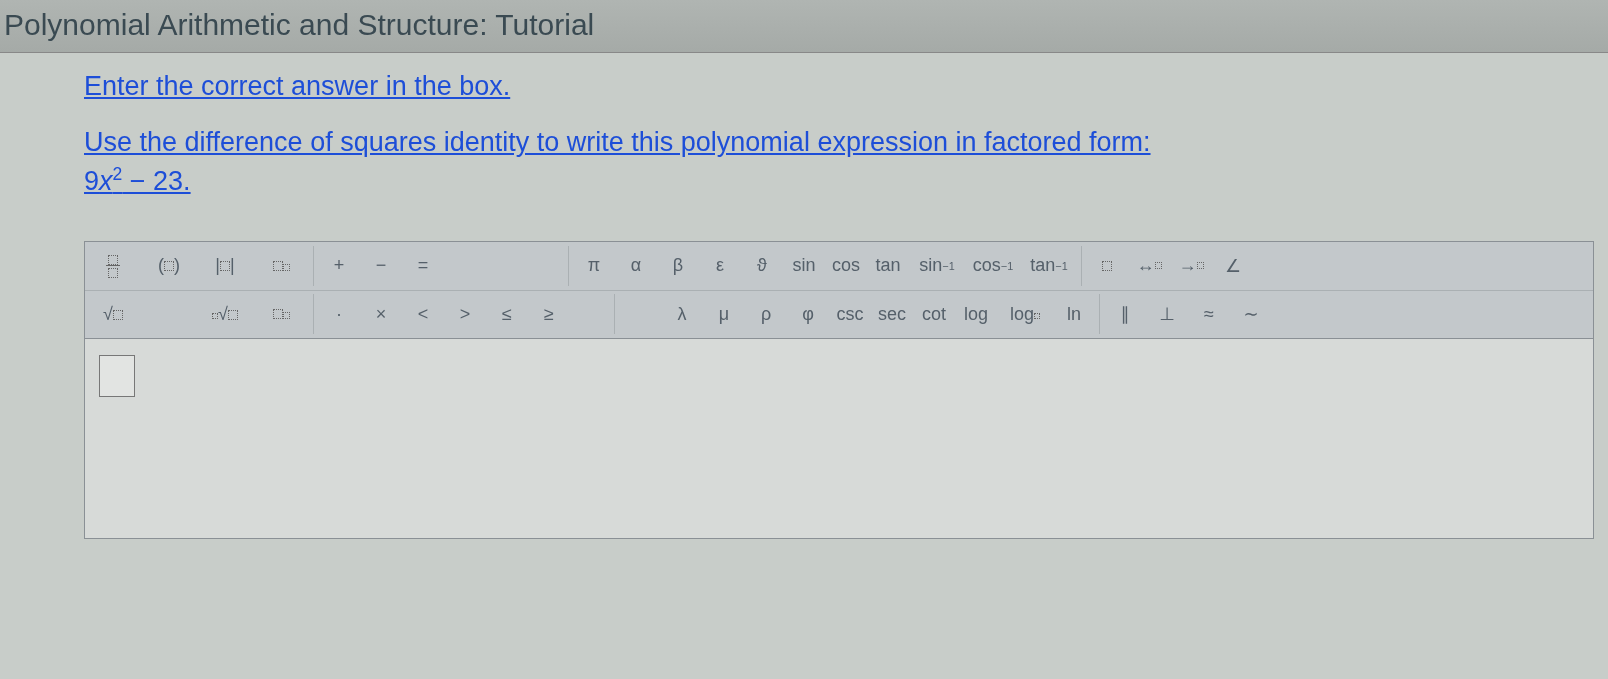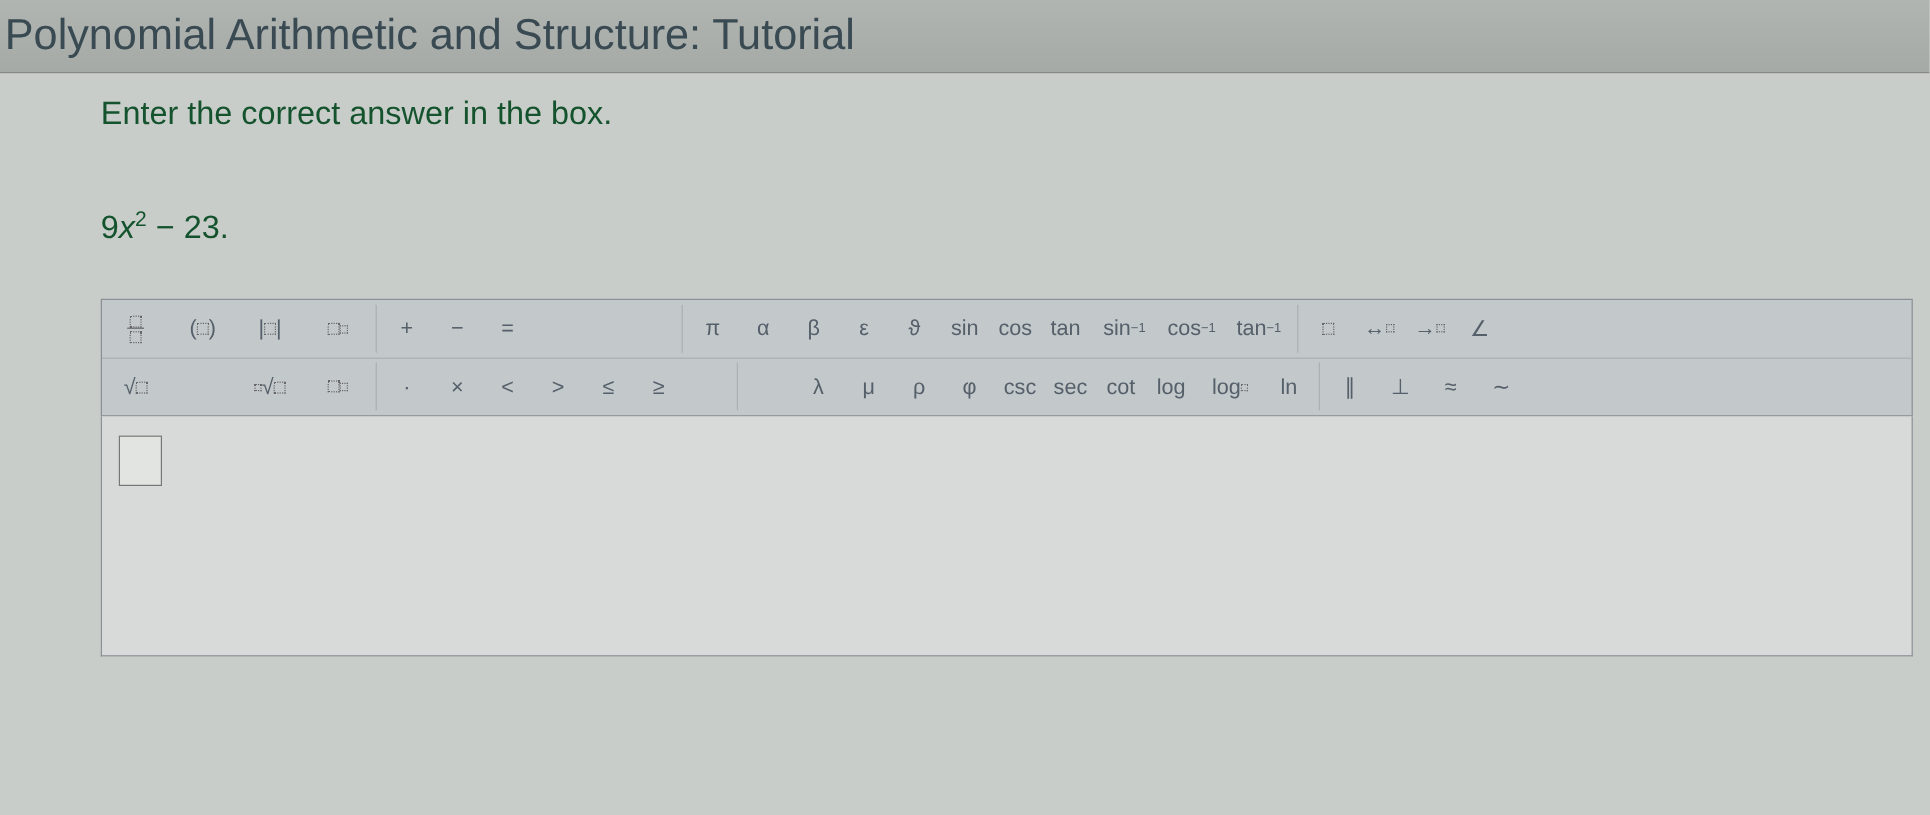--- a/index.html
+++ b/index.html
@@ -6,27 +6,28 @@
   body {
     font-family: Arial, Helvetica, sans-serif;
     background: #c8cdc9;
     width: 1608px;
     height: 679px;
     overflow: hidden;
   }
   .header-bar {
     background: linear-gradient(to bottom, #b0b5b2, #a5aaa7);
     color: #3a4a52;
-    font-size: 36px;
+    font-size: 30px;
     padding: 8px 4px 10px 4px;
     border-bottom: 1px solid #888;
   }
   .content {
     padding: 18px 4px 0 84px;
-    color: #14532d;
+    color: #1d4ed8;
+    text-decoration: underline;
   }
   .instruction {
     font-size: 27px;
     margin-bottom: 22px;
   }
   .problem {
     font-size: 27px;
     line-height: 1.4;
     margin-bottom: 40px;
   }
@@ -91,21 +92,21 @@
 </head>
 <body>
 
 <div class="header-bar">
   <span>Polynomial Arithmetic and Structure: Tutorial</span>
 </div>
 
 <div class="content">
   <div class="instruction">Enter the correct answer in the box.</div>
   <div class="problem">
-    <br>
+    <span>Use the difference of squares identity to write this polynomial expression in factored form:</span><br>
     <span>9</span><span class="expr">x</span><sup>2</sup><span> − 23.</span>
   </div>
 </div>
 
 <div class="toolbar">
   <div class="toolbar-row">
     <div class="tb-btn wide">
       <span class="frac">
           <span class="num"><span class="placeholder-box"></span></span>
           <span class="den"><span class="placeholder-box"></span></span>

